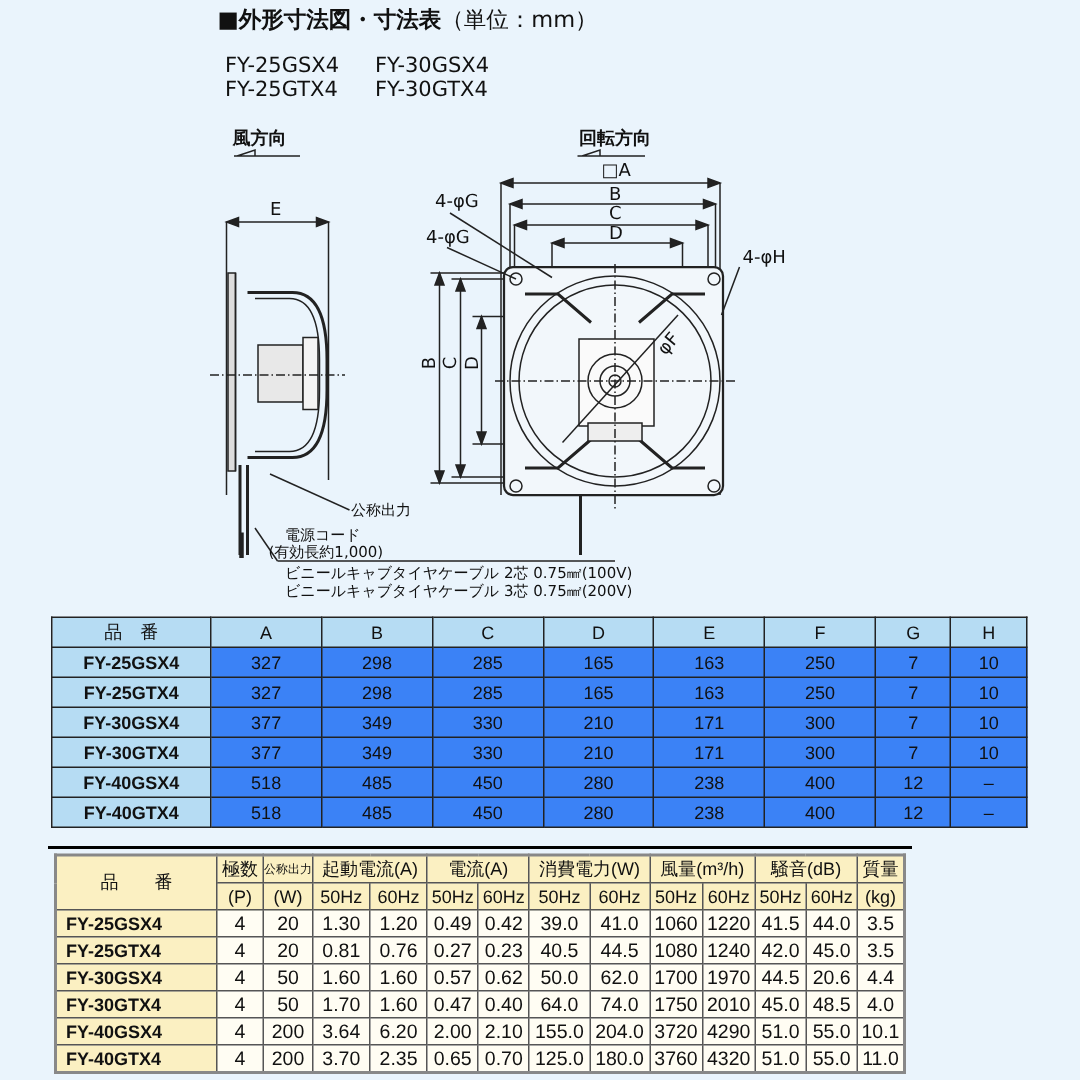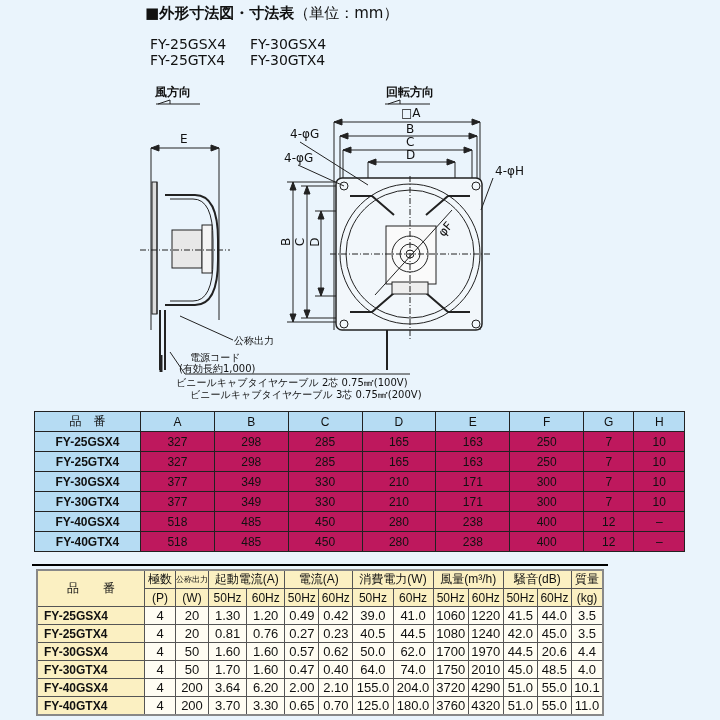--- a/index.html
+++ b/index.html
@@ -16,21 +16,21 @@
   .models span { display:inline-block; width:100px; }
   .lbl { font-size:12px; white-space:nowrap; }
   .small { font-size:10px; white-space:nowrap; line-height:12px; }
   svg.drawing { position:absolute; left:0; top:0; }
 
   table { border-collapse:collapse; position:absolute; font-family:"Liberation Sans","DejaVu Sans",sans-serif; }
   .dimtbl { left:34px; top:411px; width:290px; }
   .dimtbl td, .dimtbl th { border:1px solid #222; font-size:12px; text-align:center; height:19px; padding:0; }
   .dimtbl th { background:#b6dcf3; font-weight:normal; }
   .dimtbl td.model { background:#b6dcf3; font-weight:bold; }
-  .dimtbl td { background:#be185d; }
+  .dimtbl td { background:#3b82f6; }
 
   .spectbl { left:36px; top:569px; width:568px; border:2px solid #888; }
   .spectbl td, .spectbl th { border:1px solid #555; font-size:13px; text-align:center; padding:0; height:17px; }
   .spectbl th { background:#fbf0c2; font-weight:normal; font-size:12px; }
   .spectbl td.model { background:#fbf0c2; font-weight:bold; text-align:left; padding-left:6px; font-size:12px; }
   .spectbl td { background:#fffdf3; }
   .spectbl th.tiny { font-size:8px; }
   .topline { left:32px; top:564px; width:576px; height:2px; background:#000; }
 </style>
 </head>
@@ -134,21 +134,21 @@
 <div class="abs lbl" style="left:438px;top:222px;transform:rotate(-50deg);">φF</div>
 <div class="abs lbl" style="left:282px;top:235px;transform:rotate(-90deg);">B</div>
 <div class="abs lbl" style="left:296px;top:235px;transform:rotate(-90deg);">C</div>
 <div class="abs lbl" style="left:310px;top:235px;transform:rotate(-90deg);">D</div>
 <div class="abs lbl" style="left:290px;top:127px;">4-φG</div>
 <div class="abs lbl" style="left:284px;top:151px;">4-φG</div>
 <div class="abs lbl" style="left:495px;top:164px;">4-φH</div>
 <div class="abs small" style="left:234px;top:335px;">公称出力</div>
 <div class="abs small" style="left:190px;top:352px;">電源コード</div>
 <div class="abs small" style="left:179px;top:363px;">(有効長約1,000)</div>
-<div class="abs small" style="left:176px;top:377px;">ビニールキャブタイヤケーブル 2芯 0.75㎟(100V)</div>
+<div class="abs small" style="left:190px;top:377px;">ビニールキャブタイヤケーブル 2芯 0.75㎟(100V)</div>
 <div class="abs small" style="left:190px;top:389px;">ビニールキャブタイヤケーブル 3芯 0.75㎟(200V)</div>
 
 <table class="dimtbl" style="left:34px;top:411px;width:651px;">
   <thead>
     <tr>
       <th style="width:105px">品　番</th>
       <th>A</th>
       <th>B</th>
       <th>C</th>
       <th>D</th>
@@ -337,21 +337,21 @@
         <td>4290</td>
         <td>51.0</td>
         <td>55.0</td>
         <td>10.1</td>
       </tr>
       <tr>
         <td class="model">FY-40GTX4</td>
         <td>4</td>
         <td>200</td>
         <td>3.70</td>
-        <td>3.30</td>
+        <td>2.35</td>
         <td>0.65</td>
         <td>0.70</td>
         <td>125.0</td>
         <td>180.0</td>
         <td>3760</td>
         <td>4320</td>
         <td>51.0</td>
         <td>55.0</td>
         <td>11.0</td>
       </tr>

